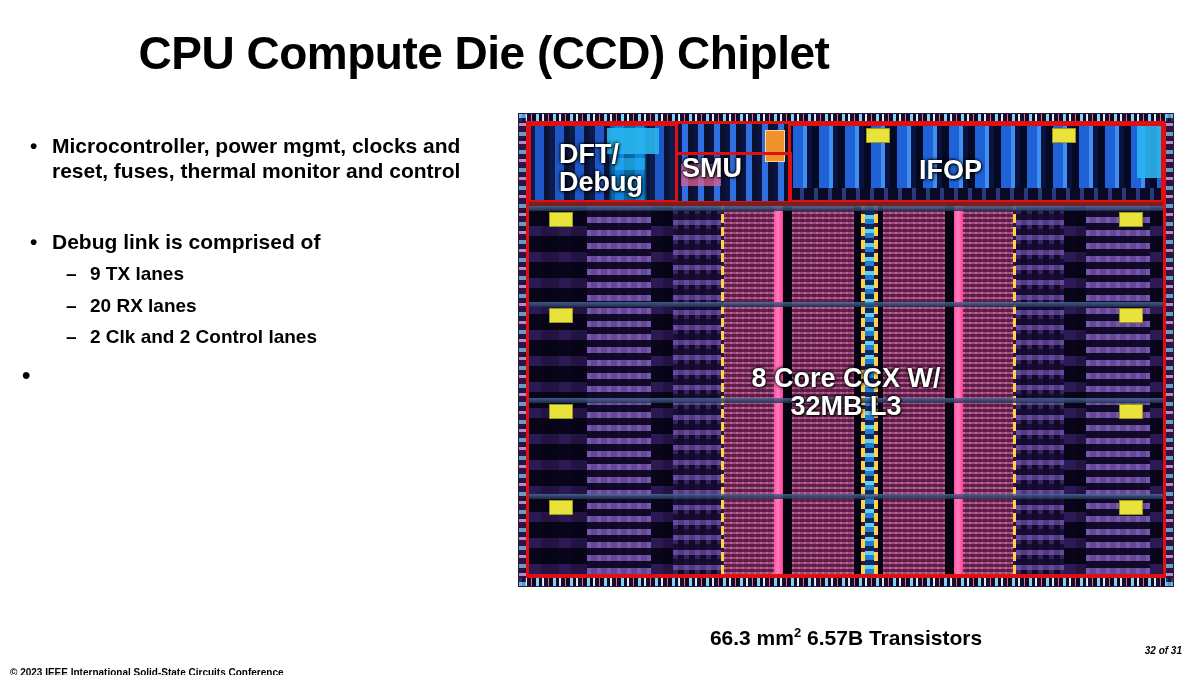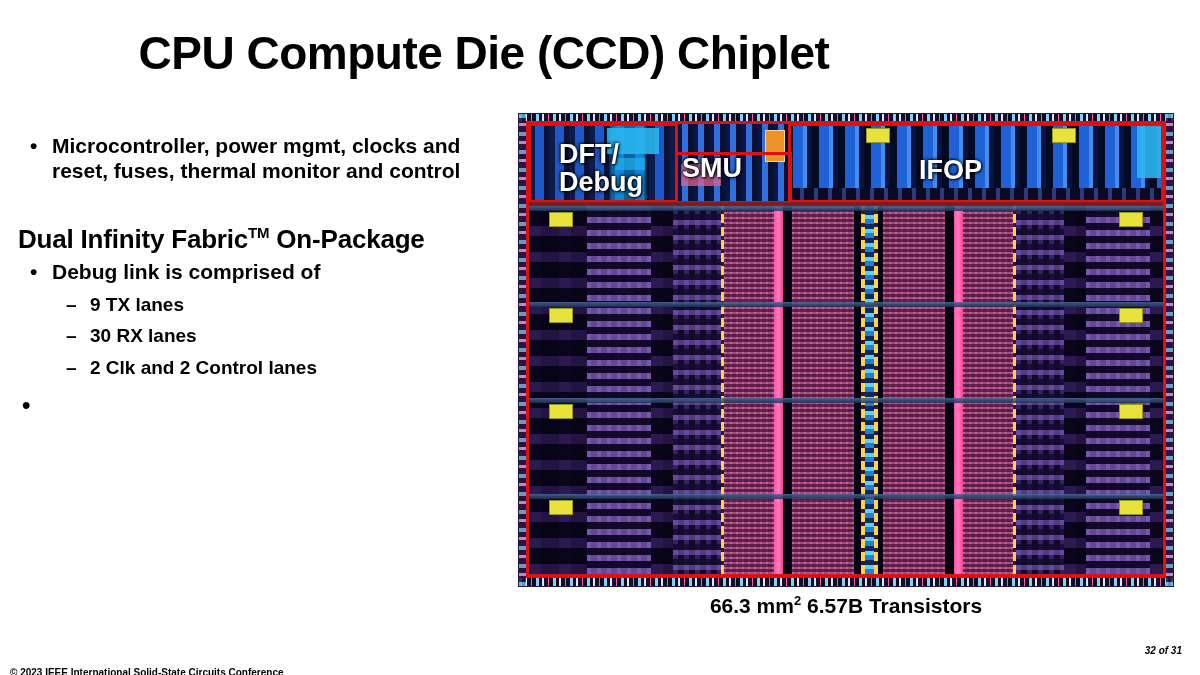--- a/index.html
+++ b/index.html
@@ -244,21 +244,21 @@
   }
   #label-dft{left:40px;top:26px;font-size:27px;}
   #label-smu{left:163px;top:40px;font-size:27px;}
   #label-ifop{left:400px;top:42px;font-size:27px;}
   #label-ccx{
     left:0;width:100%;top:250px;text-align:center;font-size:27px;
   }
   
   #die-caption{
     position:absolute;
-    left:519px;top:594px;width:654px;
+    left:519px;top:626px;width:654px;
     text-align:center;
     font-size:21px;
     font-weight:bold;
   }
   #die-caption sup{font-size:13px;vertical-align:super;line-height:0;}
   
   #footer{
     position:absolute;left:0;bottom:0;width:1200px;height:42px;
   }
   #footer-left{
@@ -282,35 +282,34 @@
 <div id="content-left">
 
 
   <div class="bullet-l1">
     <span class="mark">•</span>
     <span class="txt">Microcontroller, power mgmt, clocks and reset, fuses, thermal monitor and control</span>
   </div>
 
   <div class="group-gap"></div>
 
-  <div class="head-line"><span>Dual Infinity Fabric</span><sup>TM</sup><span> On-Package</span></div>
 
   <div class="bullet-l1">
     <span class="mark">•</span>
     <span class="txt">Debug link is comprised of</span>
   </div>
 
   <div class="sub-list">
     <div class="bullet-l2">
       <span class="mark">–</span>
       <span class="txt">9 TX lanes</span>
     </div>
     <div class="bullet-l2">
       <span class="mark">–</span>
-      <span class="txt">30 RX lanes</span>
+      <span class="txt">20 RX lanes</span>
     </div>
     <div class="bullet-l2">
       <span class="mark">–</span>
       <span class="txt">2 Clk and 2 Control lanes</span>
     </div>
   </div>
 
   <div class="bullet-big">
     <span class="mark">•</span>
   </div>
@@ -390,20 +389,22 @@
       <div class="yellow-pad" style="right:20px;top:198px;"></div>
       <div class="yellow-pad" style="right:20px;top:294px;"></div>
     </div>
 
     <div id="die-outline"></div>
 
     <div class="die-label" id="label-dft">DFT/
 Debug</div>
     <div class="die-label" id="label-smu">SMU</div>
     <div class="die-label" id="label-ifop">IFOP</div>
+    <div class="die-label" id="label-ccx">8 Core CCX W/
+32MB L3</div>
   </div>
 </div>
 
 <div id="die-caption"><span>66.3 mm</span><sup>2</sup><span> 6.57B Transistors</span></div>
 
 <div id="footer">
   <div id="footer-left">© 2023 IEEE International Solid-State Circuits Conference</div>
   <div id="footer-right">32 of 31</div>
 </div>
 

